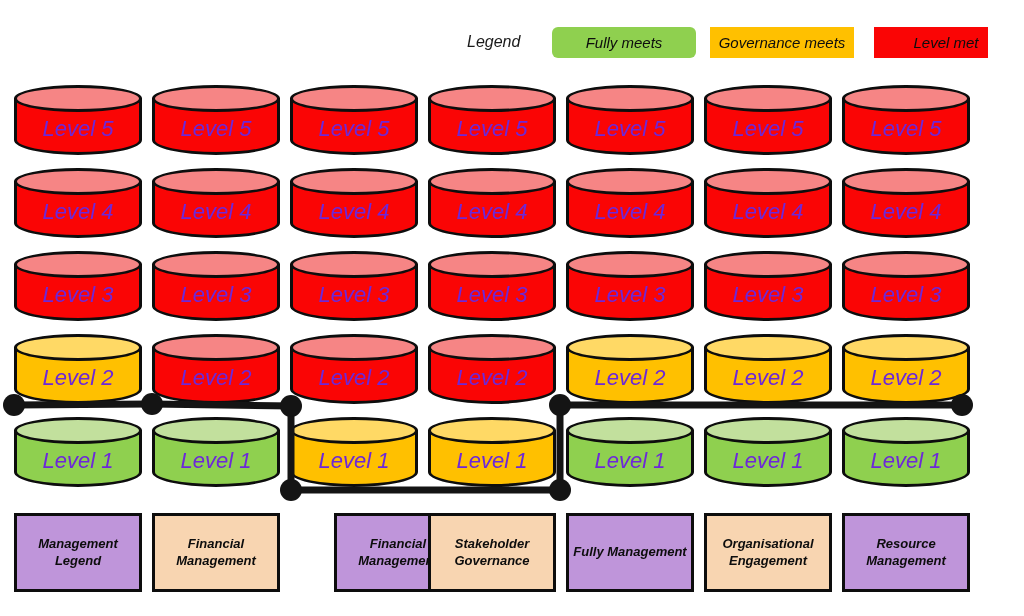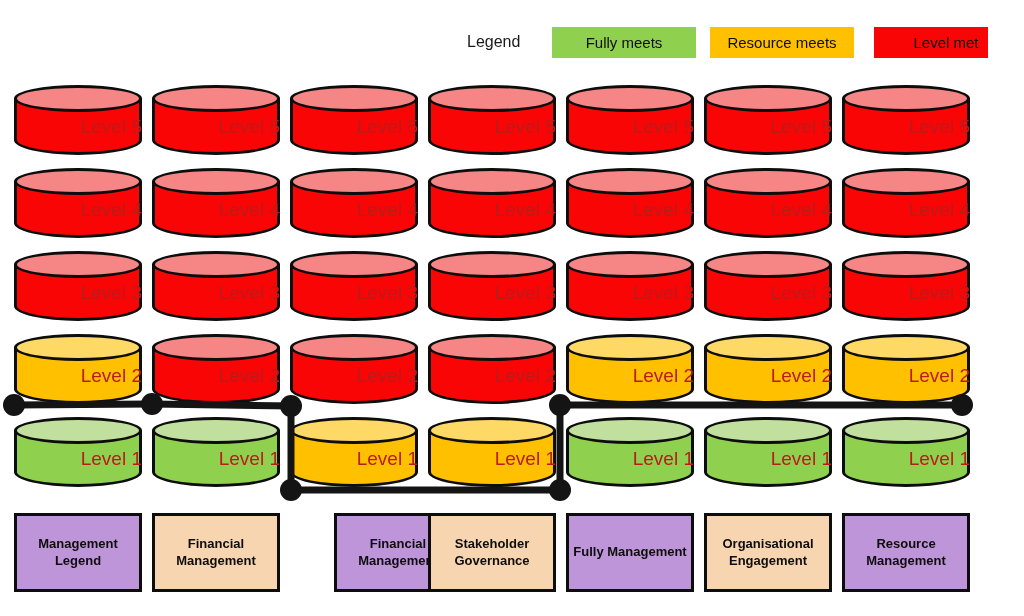--- a/index.html
+++ b/index.html
@@ -1,59 +1,59 @@
 <!DOCTYPE html>
 <html><head>
 <meta charset="utf-8">
 <style>
   html,body{margin:0;padding:0;background:#ffffff;}
   #stage{
     position:relative;width:988px;height:616px;background:#ffffff;overflow:hidden;
-    font-family:"Liberation Sans",sans-serif;color:#111;
+    font-family:"Liberation Sans",sans-serif;color:#111;font-style:italic;
   }
   
   .legend-title{position:absolute;left:467px;top:33px;font-size:16px;color:#1a1a1a;}
   .legend-item{
     position:absolute;top:27px;width:144px;height:31px;
     display:flex;align-items:center;justify-content:center;
     font-size:15px;color:#0d0d0d;
   }
   
   .cyl{position:absolute;width:128px;height:70px;}
   .cyl-body{
     position:absolute;left:0;top:13px;width:128px;height:57px;box-sizing:border-box;
     border:3px solid #0d0d0d;
     border-radius:0 0 64px 64px / 0 0 15px 15px;
   }
   .cyl-top{
     position:absolute;left:0;top:0;width:128px;height:27px;box-sizing:border-box;
     border:3px solid #0d0d0d;border-radius:50%;
   }
   .cyl-label{
-    position:absolute;left:0;top:31px;width:128px;text-align:right;
-    font-size:19px;color:#b91c1c;
+    position:absolute;left:0;top:31px;width:128px;text-align:center;
+    font-size:22px;color:#6d28d9;
   }
   
   .cat-box{
     position:absolute;top:513px;width:128px;height:79px;box-sizing:border-box;
     border:3px solid #0d0d0d;
     display:flex;align-items:center;justify-content:center;text-align:center;
     font-size:13px;font-weight:bold;line-height:1.3;color:#0d0d0d;
     padding:2px;
   }
   #boundary-svg{position:absolute;left:0;top:0;pointer-events:none;}
 </style>
 </head>
 <body>
 
 <div id="stage">
   <span class="legend-title">Legend</span>
   <div id="legend-items">
-      <div class="legend-item" style="left: 552px; background: rgb(143, 208, 79);">Fully meets</div>
-      <div class="legend-item" style="left: 710px; background: rgb(255, 192, 0);">Resource meets</div>
+      <div class="legend-item" style="left: 552px; background: rgb(143, 208, 79); border-radius: 6px;">Fully meets</div>
+      <div class="legend-item" style="left: 710px; background: rgb(255, 192, 0);">Governance meets</div>
       <div class="legend-item" style="left: 874px; background: rgb(250, 5, 5);">Level met</div>
     </div>
   <div id="grid">
       <div class="cyl" style="left: 14px; top: 85px;">
         <div class="cyl-body" style="background: rgb(250, 5, 5);"></div>
         <div class="cyl-top" style="background: rgb(246, 133, 133);"></div>
         <div class="cyl-label">Level 5</div>
       </div>
       <div class="cyl" style="left: 14px; top: 168px;">
         <div class="cyl-body" style="background: rgb(250, 5, 5);"></div>

